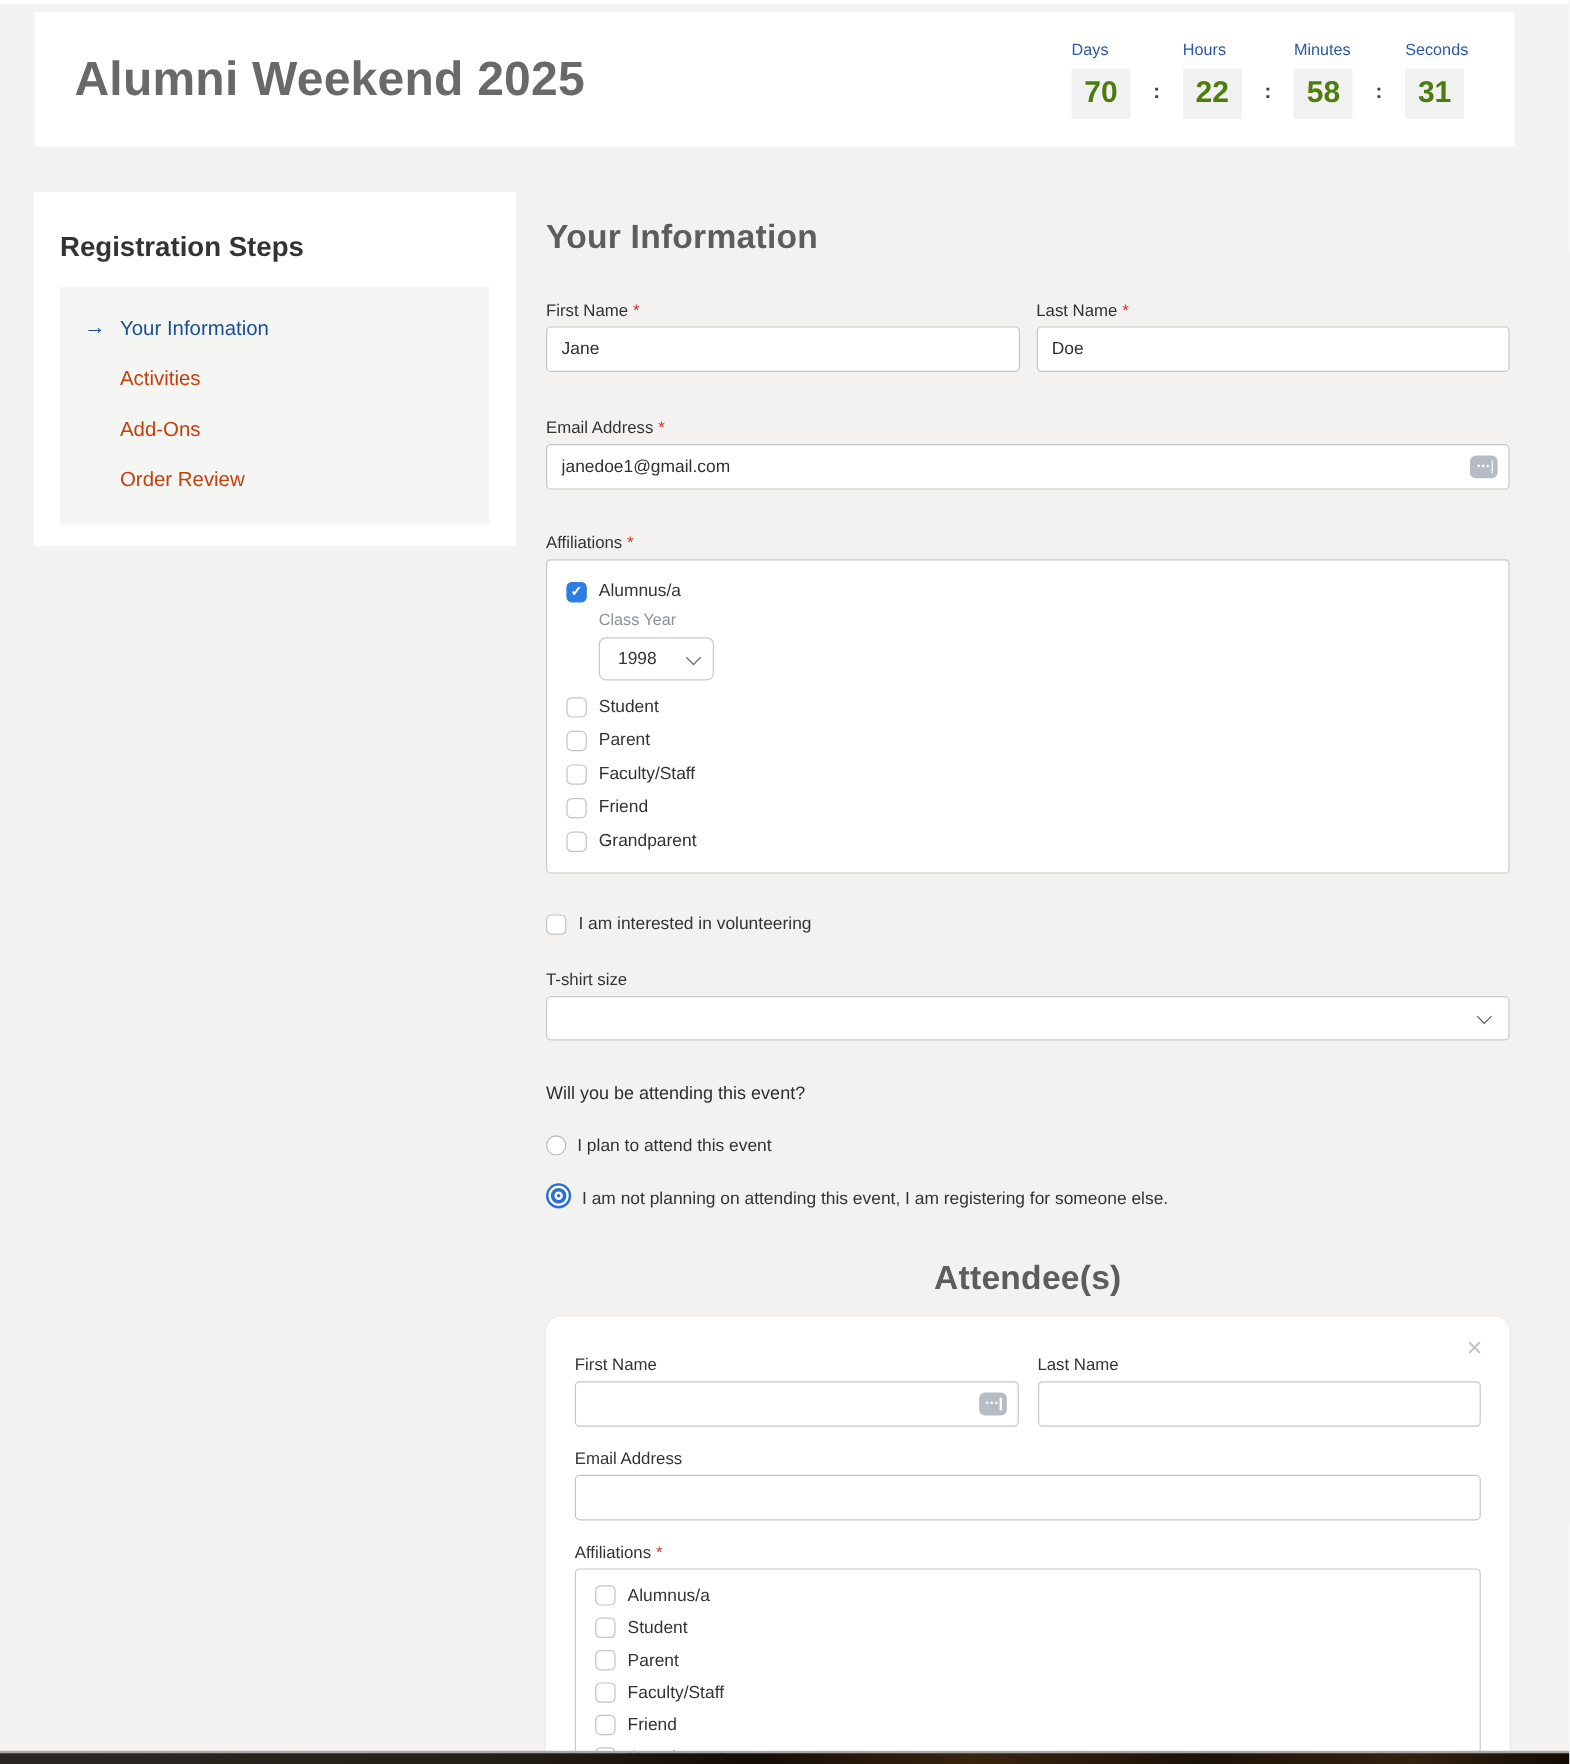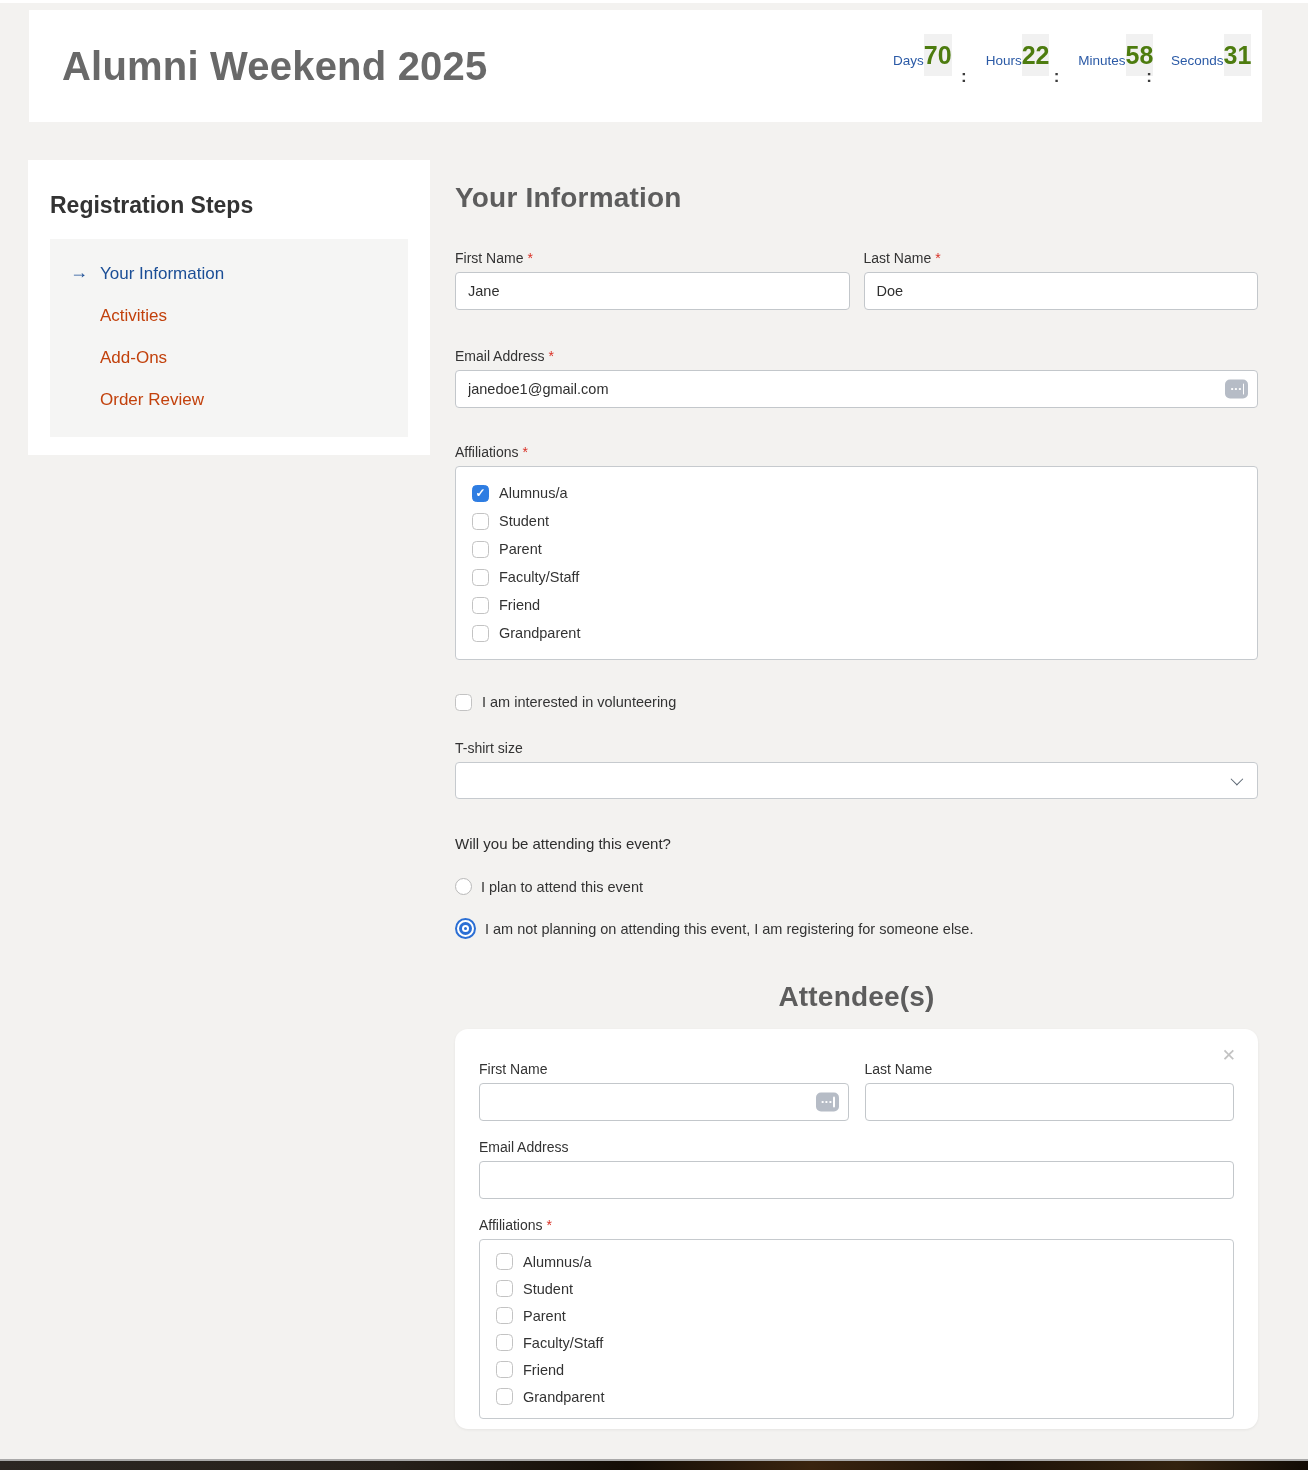--- a/index.html
+++ b/index.html
@@ -8,21 +8,21 @@
 
   .page { position:relative; width:1308px; height:1470px; background:#f3f2f0; overflow:hidden; }
   .top-strip { position:absolute; top:0; left:0; right:0; height:3px; background:#ffffff; }
 
   
   .header-card { position:absolute; left:29px; top:10px; width:1233px; height:112px; background:#ffffff;
                  display:flex; align-items:center; justify-content:space-between; padding:0 42px 0 33px; }
   .event-title { font-size:40px; font-weight:700; color:#696969; letter-spacing:.2px; }
 
   .countdown { display:flex; align-items:flex-start; }
-  .cd-unit { display:flex; flex-direction:row; align-items:flex-end; width:49px; }
+  .cd-unit { display:flex; flex-direction:column; align-items:flex-start; width:49px; }
   .cd-label { font-size:13.5px; color:#2b5aa6; margin-bottom:8px; white-space:nowrap; }
   .cd-chip { width:49px; height:42px; background:#f1f1f1; display:flex; align-items:center; justify-content:center;
              font-size:25px; font-weight:600; color:#4d7c0f; }
   .cd-colon { height:42px; display:flex; align-items:center; margin:22px 19px 0; font-size:17px; font-weight:600; color:#3d3d3d; }
 
   
   .sidebar-card { position:absolute; left:28px; top:160px; width:402px; height:295px; background:#ffffff; padding:32px 22px; }
   .sidebar-title { font-size:23px; font-weight:700; color:#333333; margin-bottom:20px; }
   .steps-box { background:#f5f5f4; padding:14px 0 16px; }
   .step-row { position:relative; padding:11px 10px 11px 50px; font-size:17px; color:#c2410c; cursor:default; }
@@ -63,21 +63,21 @@
   .chev { width:9px; height:9px; border-right:1.8px solid #5a6572; border-bottom:1.8px solid #5a6572;
           transform:rotate(45deg) translateY(-2px); flex:none; }
 
   .volunteer-row { margin-top:28px;text-align:right; }
   .tshirt-block { margin-top:24px; }
   .select-full { position:relative; height:37px; background:#fff; border:1px solid #c6cace; border-radius:4px;
                  display:flex; align-items:center; padding:0 40px 0 12px; font-size:14.5px; color:#333; }
   .select-full .chev { position:absolute; right:17px; top:13px; }
 
   .question { margin-top:36px; font-size:15px; font-weight:400; color:#2e2e2e; }
-  .radio-row { display:flex; align-items:center; gap:9px; font-size:14.5px; color:#333333; cursor:default; }
+  .radio-row { display:flex; align-items:flex-end; gap:9px; font-size:14.5px; color:#333333; cursor:default; }
   .radio-row.first { margin-top:26px; }
   .radio-row.second { margin-top:23px; }
   .radio { width:17px; height:17px; border:1.5px solid #b9b9b9; border-radius:50%; background:#fff; flex:none; }
   .radio-sel { width:21px; height:21px; border:2px solid #2b6fd4; border-radius:50%; background:#fff; flex:none;
                display:flex; align-items:center; justify-content:center; }
   .radio-disc { width:13px; height:13px; border-radius:50%; background:#2b6fd4; display:flex; align-items:center; justify-content:center; }
   .radio-ring { width:7px; height:7px; border-radius:50%; background:#ffffff; display:flex; align-items:center; justify-content:center; }
   .radio-dot { width:3.5px; height:3.5px; border-radius:50%; background:#2b6fd4; }
 
   .h1-attendees { margin-top:42px;text-align:center; }
@@ -182,20 +182,27 @@
       <div class="field-label">
         <span>Affiliations</span>
         <span class="req">*</span>
       </div>
       <div class="fieldset-box">
         <div class="check-row">
           <span class="cb checked">
             <span class="tick">✓</span>
           </span>
           <span>Alumnus/a</span>
+        </div>
+        <div class="class-year">
+          <div class="cy-label">Class Year</div>
+          <div class="cy-select">
+            <span>1998</span>
+            <span class="chev"></span>
+          </div>
         </div>
         <div class="check-row">
           <span class="cb"></span>
           <span>Student</span>
         </div>
         <div class="check-row">
           <span class="cb"></span>
           <span>Parent</span>
         </div>
         <div class="check-row">

